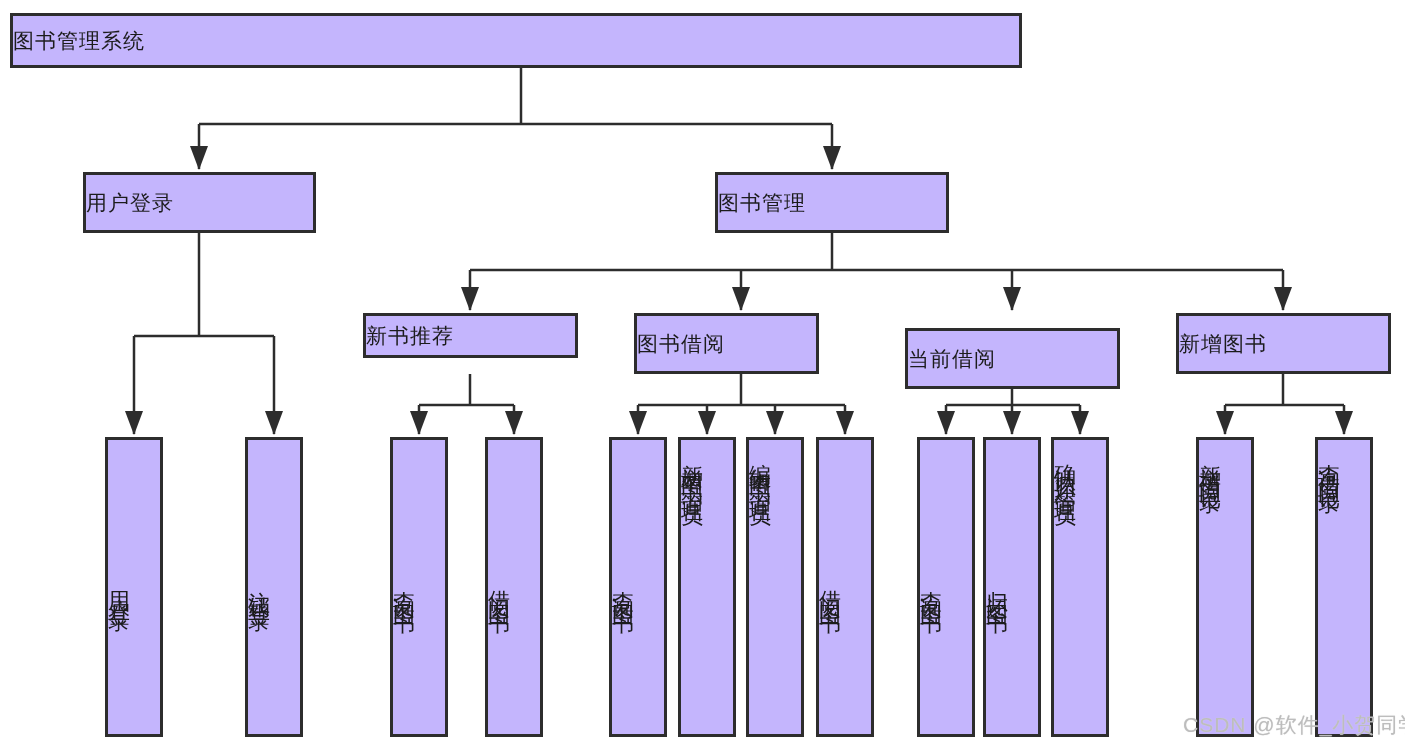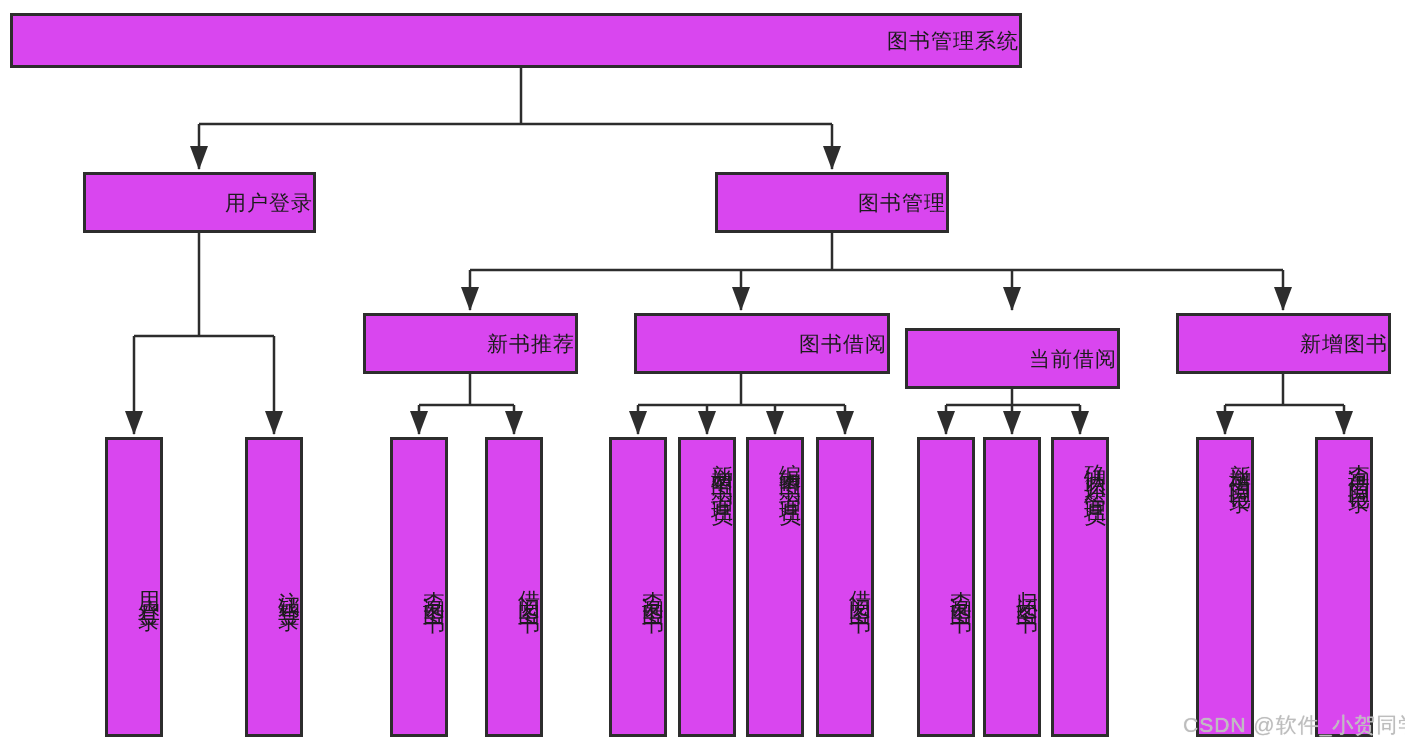--- a/index.html
+++ b/index.html
@@ -16,25 +16,25 @@
     overflow: hidden;
   }
   #wires {
     position: absolute;
     left: 0; top: 0;
     width: 1405px; height: 747px;
   }
   .box {
     position: absolute;
     box-sizing: border-box;
-    background: #d946ef;
+    background: #c4b5fd;
     border: 3px solid #2d2d2d;
     display: flex;
     align-items: center;
-    justify-content: flex-end;
+    justify-content: flex-start;
     color: #1c1c1c;
     font-size: 21px;
     letter-spacing: 1px;
     white-space: nowrap;
   }
   .root {
     border-width: 3px;
     font-size: 21px;
   }
   .vbox {
@@ -135,28 +135,28 @@
     </g>
   </svg>
 
   <div class="box root" style="left:10px; top:13px; width:1012px; height:55px;">
     <span>图书管理系统</span>
   </div>
 
   <div class="box" style="left:83px; top:172px; width:233px; height:61px;">
     <span>用户登录</span>
   </div>
-  <div class="box" style="left:715px; top:172px; width:234px; height:61px;padding-left:38px;">
+  <div class="box" style="left:715px; top:172px; width:234px; height:61px;">
     <span>图书管理</span>
   </div>
 
-  <div class="box" style="left:363px; top:313px; width:215px; height:61px;">
+  <div class="box" style="left:363px; top:313px; width:215px; height:45px;">
     <span>新书推荐</span>
   </div>
-  <div class="box" style="left:634px; top:313px; width:256px; height:61px;">
+  <div class="box" style="left:634px; top:313px; width:185px; height:61px;">
     <span>图书借阅</span>
   </div>
   <div class="box" style="left:905px; top:313px; width:215px; height:61px;margin-top:15px;">
     <span>当前借阅</span>
   </div>
   <div class="box" style="left:1176px; top:313px; width:215px; height:61px;">
     <span>新增图书</span>
   </div>
 
   <div class="box vbox" style="left:105px; top:437px; width:58px; height:300px;">

